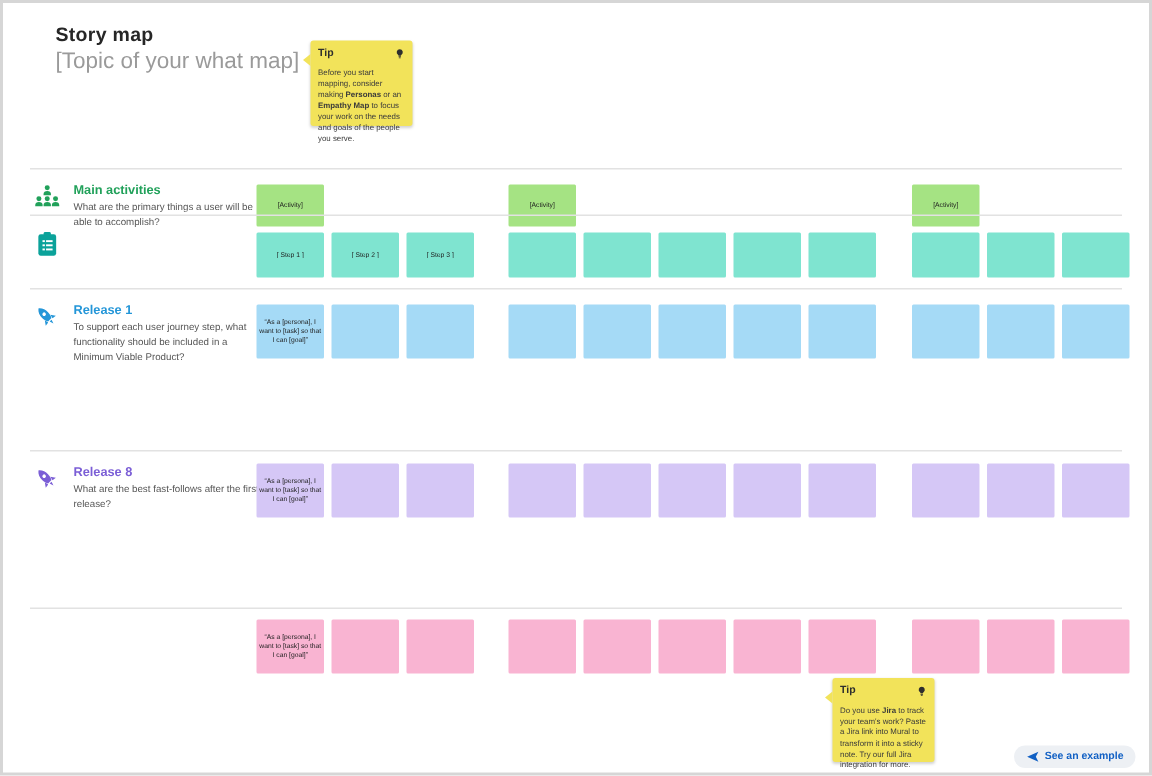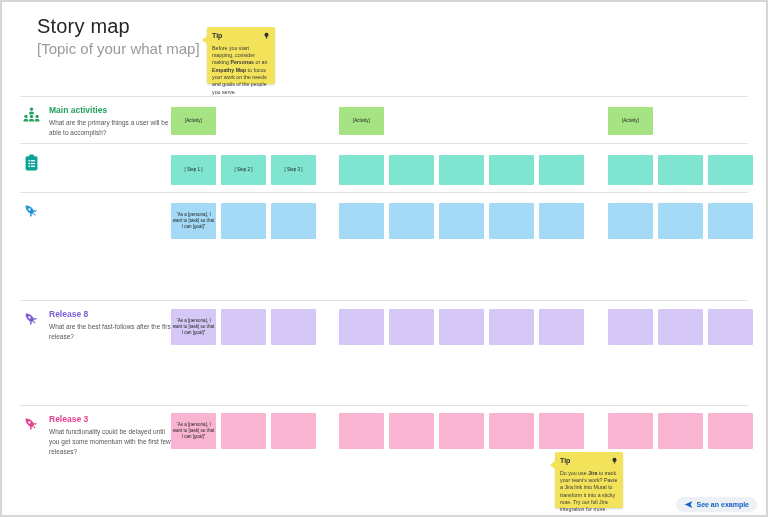--- a/index.html
+++ b/index.html
@@ -3,25 +3,25 @@
 <meta charset="utf-8">
 <style>
   :root{
     --tip-yellow:#f2e35a; --accent-blue:#1160c4; --divider:#e2e2e2;
     --canvas-border:#d6d6d6; --title-text:#262626; --subtitle-text:#9a9a9a; --desc-text:#565656;
   }
   *{box-sizing:border-box}
   body{margin:0;background:#fff;font-family:"Liberation Sans","DejaVu Sans",sans-serif;}
   .frame{position:relative;width:768px;height:517px;background:#fff;border:2px solid var(--canvas-border);overflow:hidden}
   .header{position:absolute;left:35px;top:13px}
-  .header h1{margin:0;font-size:20px;font-weight:400;color:var(--title-text);letter-spacing:.2px}
+  .header h1{margin:0;font-size:13px;font-weight:700;color:var(--title-text);letter-spacing:.2px}
   .subtitle{font-size:15px;color:var(--subtitle-text);margin-top:2px}
 
   .row{position:absolute;left:18px;right:18px;border-top:1px solid var(--divider)}
-  .row-0{top:94px;height:47px}
+  .row-0{top:110px;height:47px}
   .row-1{top:141px;height:49px}
   .row-2{top:190px;height:108px}
   .row-3{top:298px;height:105px}
   .row-4{top:403px;height:96px}
   .row-head{position:absolute;left:2px;top:8px;display:flex;gap:8px;align-items:flex-start}
   .row-icon{width:19px;height:19px;flex:none;margin-top:1px}
   .row-icon svg{width:100%;height:100%}
   .row-title{margin:0;font-size:8.5px;font-weight:700}
   .row-desc{margin:3px 0 0;font-size:6.5px;line-height:1.5;color:var(--desc-text);width:128px}
 
@@ -164,20 +164,24 @@
         <svg viewBox="0 0 24 24" style="fill: rgb(36, 150, 216);">
             <g transform="rotate(-45 12 12)">
               <path d="M12 1.5c2.4 1.9 3.5 4.8 3.5 7.9 0 2.2-.5 4.2-1.5 5.6h-4c-1-1.4-1.5-3.4-1.5-5.6 0-3.1 1.1-6 3.5-7.9z"></path>
               <circle cx="12" cy="8.3" r="1.5" fill="#fff"></circle>
               <path d="M8.7 12.4 6 16.2l3.4-.5z"></path>
               <path d="M15.3 12.4 18 16.2l-3.4-.5z"></path>
               <path d="M10.9 16h2.2l-1.1 3.4z"></path>
             </g>
           </svg>
       </span>
+      <div>
+        <h2 class="row-title" style="color: rgb(36, 150, 216);">Release 1</h2>
+        <p class="row-desc">To support each user journey step, what functionality should be included in a Minimum Viable Product?</p>
+      </div>
     </div>
     <div class="note-grid">
         <div class="note-group">
           <div class="note" style="background: rgb(165, 218, 246);">
             <div class="note-label">“As a [persona], I want to [task] so that I can [goal]”</div>
           </div>
           <div class="note" style="background: rgb(165, 218, 246);"></div>
           <div class="note" style="background: rgb(165, 218, 246);"></div>
         </div>
         <div class="note-group">
@@ -230,37 +234,20 @@
         </div>
         <div class="note-group">
           <div class="note" style="background: rgb(213, 199, 246);"></div>
           <div class="note" style="background: rgb(213, 199, 246);"></div>
           <div class="note" style="background: rgb(213, 199, 246);"></div>
         </div>
       </div>
   </section>
 
   <section class="row row-4">
-    <div class="row-head">
-      <span class="row-icon">
-        <svg viewBox="0 0 24 24" style="fill: rgb(226, 65, 143);">
-            <g transform="rotate(-45 12 12)">
-              <path d="M12 1.5c2.4 1.9 3.5 4.8 3.5 7.9 0 2.2-.5 4.2-1.5 5.6h-4c-1-1.4-1.5-3.4-1.5-5.6 0-3.1 1.1-6 3.5-7.9z"></path>
-              <circle cx="12" cy="8.3" r="1.5" fill="#fff"></circle>
-              <path d="M8.7 12.4 6 16.2l3.4-.5z"></path>
-              <path d="M15.3 12.4 18 16.2l-3.4-.5z"></path>
-              <path d="M10.9 16h2.2l-1.1 3.4z"></path>
-            </g>
-          </svg>
-      </span>
-      <div>
-        <h2 class="row-title" style="color: rgb(226, 65, 143);">Release 3</h2>
-        <p class="row-desc">What functionality could be delayed until you get some momentum with the first few releases?</p>
-      </div>
-    </div>
     <div class="note-grid">
         <div class="note-group">
           <div class="note" style="background: rgb(249, 180, 210);">
             <div class="note-label">“As a [persona], I want to [task] so that I can [goal]”</div>
           </div>
           <div class="note" style="background: rgb(249, 180, 210);"></div>
           <div class="note" style="background: rgb(249, 180, 210);"></div>
         </div>
         <div class="note-group">
           <div class="note" style="background: rgb(249, 180, 210);"></div>

